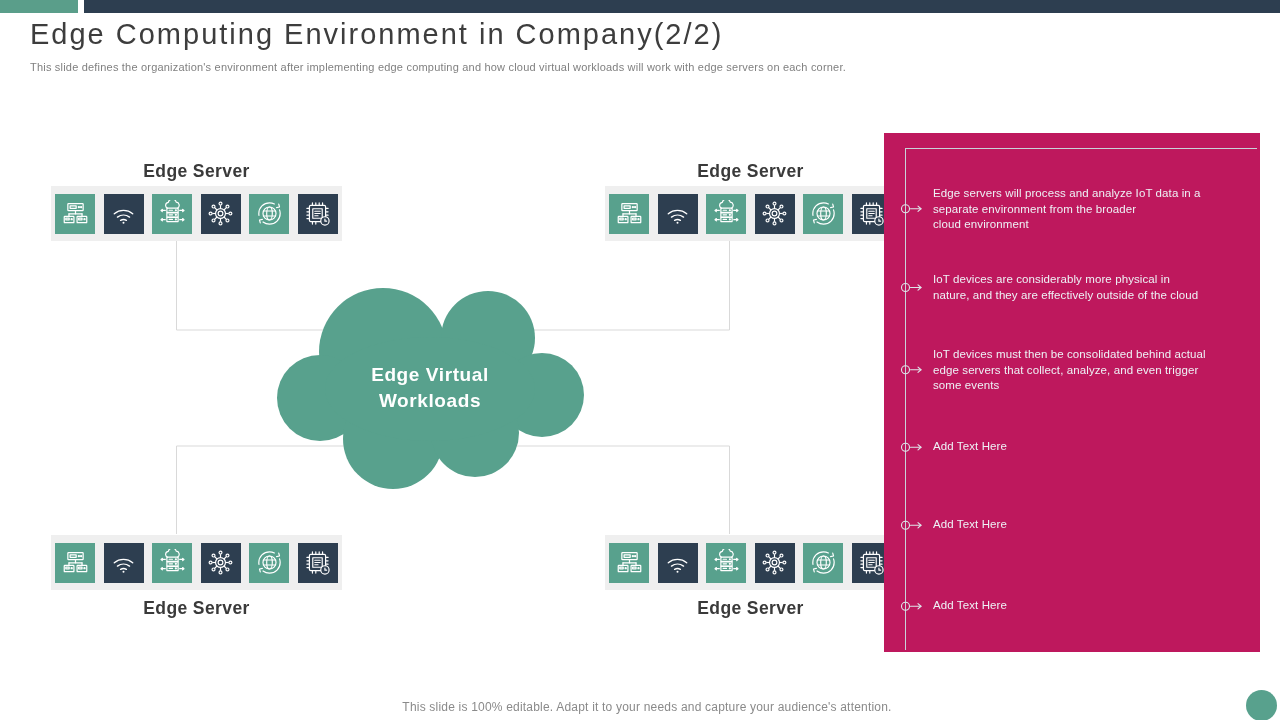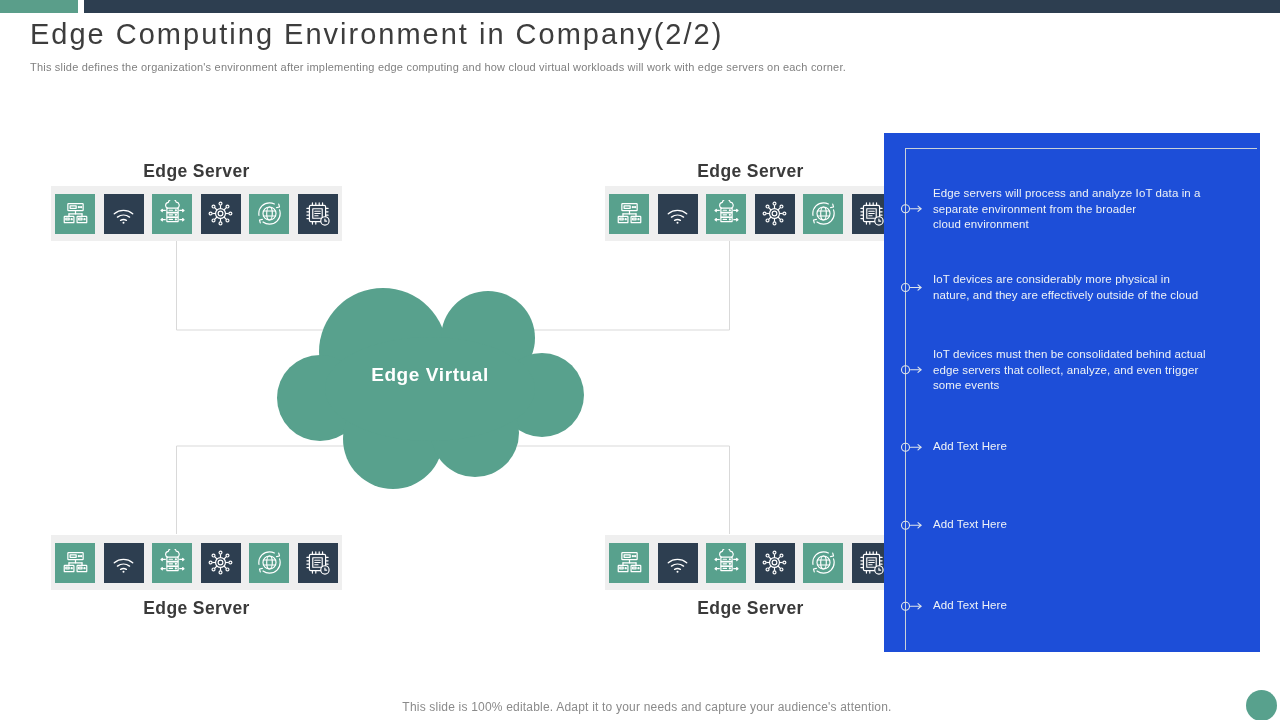--- a/index.html
+++ b/index.html
@@ -33,21 +33,21 @@
   .tile.teal{background:#58a18d;}
   .tile.navy{background:#2d3e50;}
   .tile svg{width:27px;height:27px;display:block;}
 
   
   .cloud-svg{position:absolute;left:270px;top:281px;width:320px;height:222px;}
   .cloud-label{position:absolute;left:270px;top:362px;width:320px;text-align:center;
                color:#ffffff;font-weight:bold;font-size:19px;line-height:26px;letter-spacing:.6px;}
 
   
-  .sidebar{position:absolute;left:884px;top:133px;width:376px;height:519px;background:#1d4ed8;text-decoration:underline;}
+  .sidebar{position:absolute;left:884px;top:133px;width:376px;height:519px;background:#be185d;text-decoration:underline;}
   .side-hline{position:absolute;left:21px;right:3px;top:15px;height:1px;background:#c9d2d9;}
   .side-vline{position:absolute;left:21px;top:15px;bottom:2px;width:1px;background:#c9d2d9;}
   .bullet{position:absolute;left:16px;right:8px;display:flex;align-items:center;transform:translateY(-50%);}
   .bullet .marker{flex:0 0 auto;width:27px;height:12px;}
   .bullet p{margin:0 0 0 6px;font-size:11.5px;line-height:15.5px;color:#eef2f6;
             letter-spacing:.1px;white-space:pre-line;}
   .b1{top:76px;} .b2{top:154px;} .b3{top:237px;} .b4{top:314px;} .b5{top:392px;} .b6{top:473px;}
 
   
   .footer{position:absolute;left:0;right:0;top:700px;margin:0;text-align:center;
@@ -309,20 +309,21 @@
       <circle cx="218" cy="57" r="47"></circle>
       <circle cx="272" cy="114" r="42"></circle>
       <circle cx="50" cy="117" r="43"></circle>
       <circle cx="123" cy="158" r="50"></circle>
       <circle cx="205" cy="152" r="44"></circle>
       <ellipse cx="160" cy="108" rx="105" ry="52"></ellipse>
     </g>
   </svg>
   <div class="cloud-label">
     <div>Edge Virtual</div>
+    <div>Workloads</div>
   </div>
 
   <div class="sidebar">
     <div class="side-hline"></div>
     <div class="side-vline"></div>
 
     <div class="bullet b1">
       <svg class="marker" viewBox="0 0 27 12">
           <use href="#ic-bullet-marker"></use>
         </svg>

